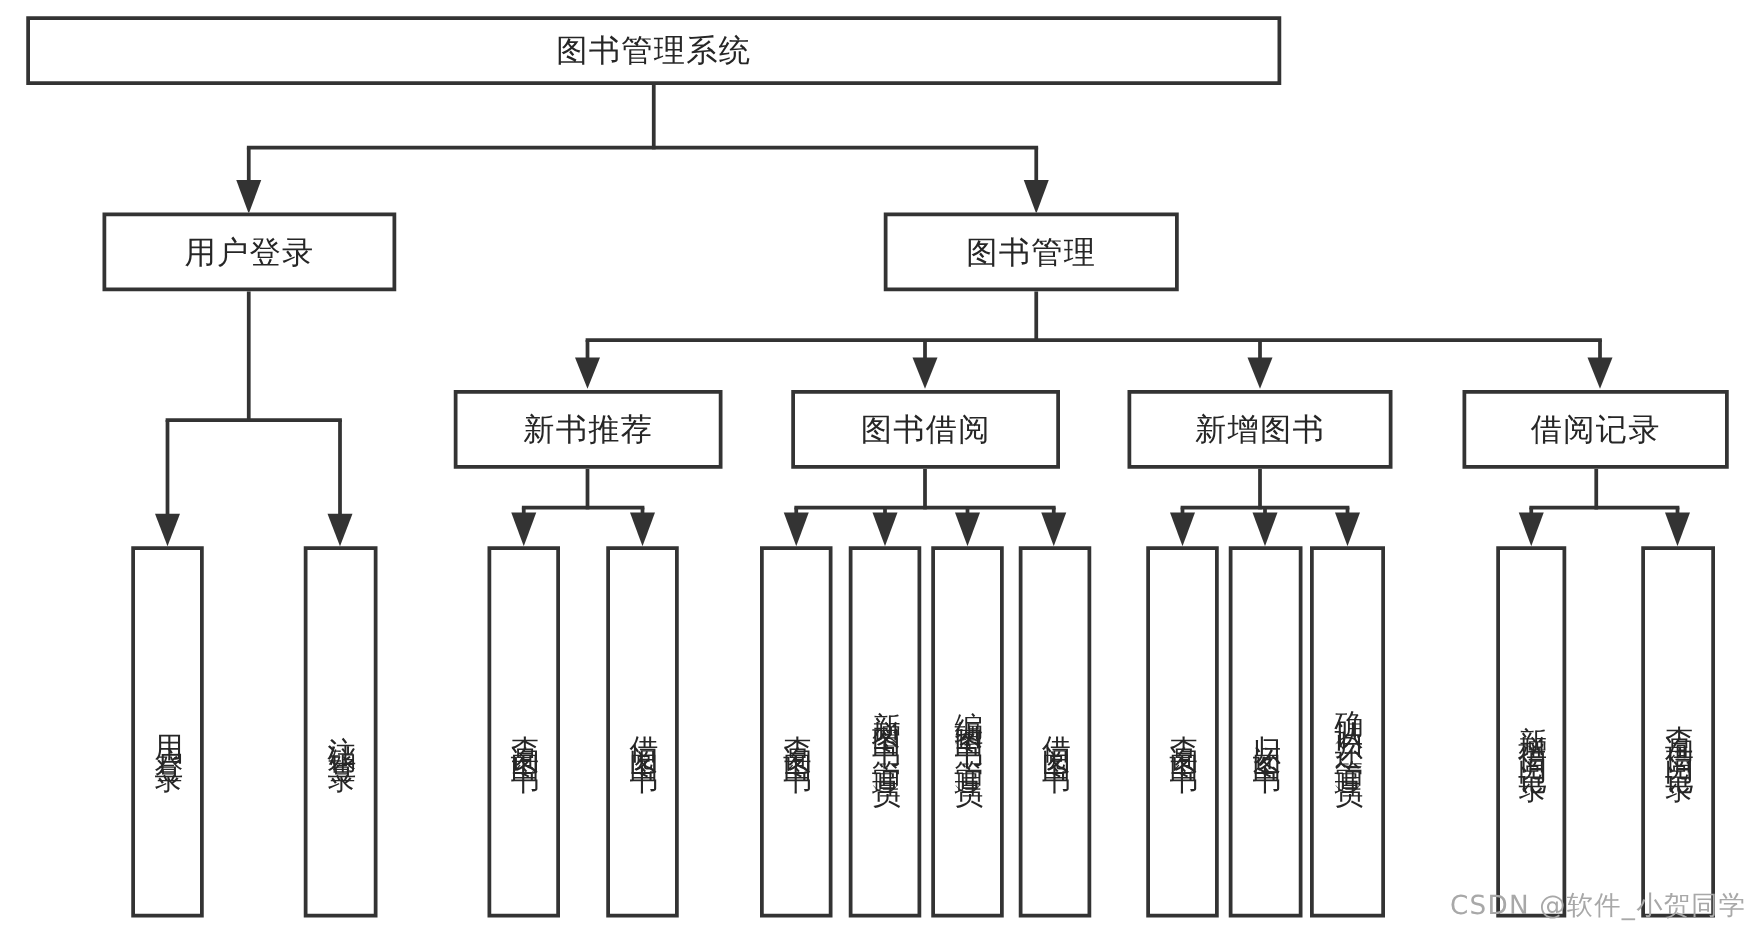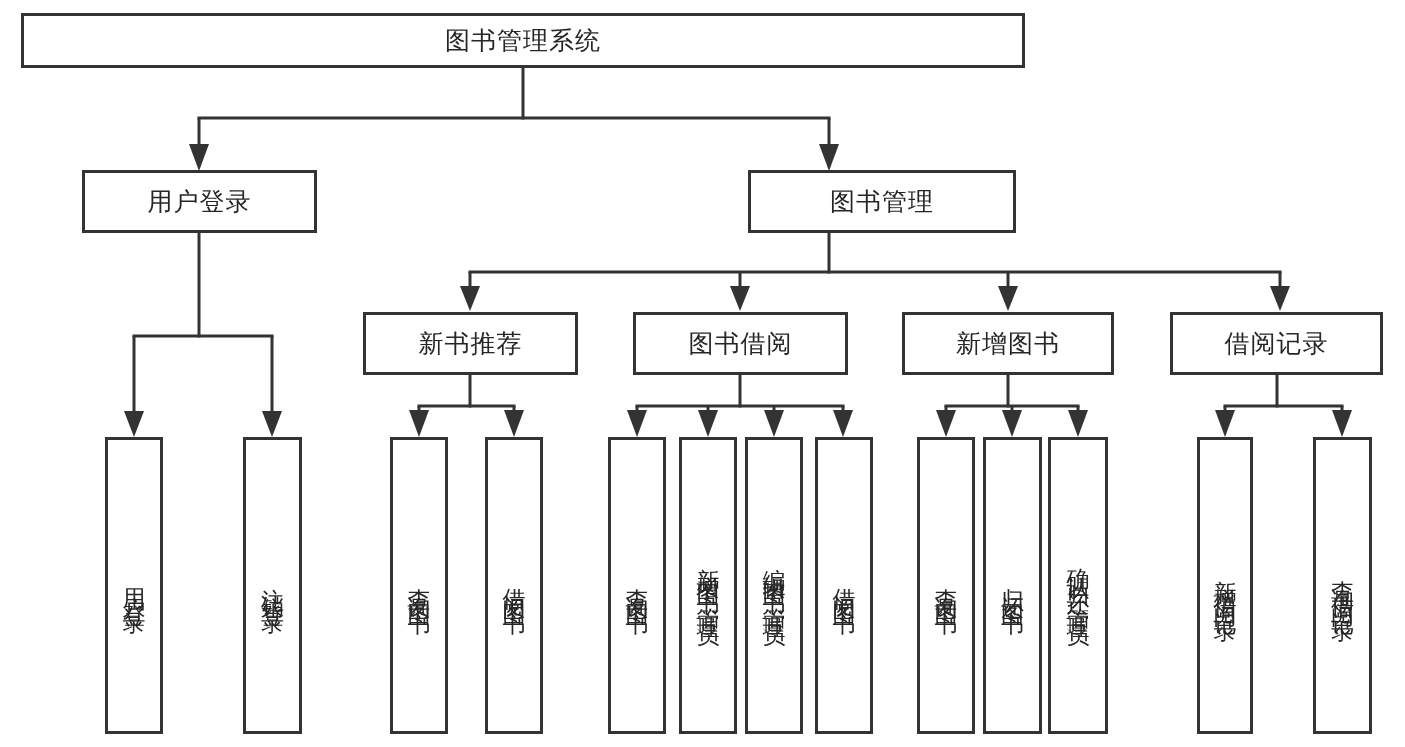--- a/index.html
+++ b/index.html
@@ -117,21 +117,21 @@
       <line x1="1225" y1="406" x2="1225" y2="413"></line>
       <line x1="1342" y1="406" x2="1342" y2="413"></line>
       <polygon points="1225,437 1215,410 1235,410"></polygon>
       <polygon points="1342,437 1332,410 1352,410"></polygon>
     </g>
   </svg>
 
   <div class="node" style="left:21px;top:13px;width:1004px;height:55px">图书管理系统</div>
 
   <div class="node" style="left:82px;top:170px;width:235px;height:63px">用户登录</div>
-  <div class="node" style="left:748px;top:170px;width:268px;height:63px">图书管理</div>
+  <div class="node" style="left:707px;top:170px;width:236px;height:63px">图书管理</div>
 
   <div class="node" style="left:633px;top:312px;width:215px;height:63px">图书借阅</div>
   <div class="node" style="left:363px;top:312px;width:215px;height:63px">新书推荐</div>
   <div class="node" style="left:902px;top:312px;width:212px;height:63px">新增图书</div>
   <div class="node" style="left:1170px;top:312px;width:213px;height:63px">借阅记录</div>
 
   <div class="node vert" style="left:105px;top:437px;width:58px;height:297px">用户登录</div>
   <div class="node vert" style="left:243px;top:437px;width:59px;height:297px">注销登录</div>
 
   <div class="node vert" style="left:390px;top:437px;width:58px;height:297px">查询图书</div>
@@ -142,14 +142,15 @@
   <div class="node vert" style="left:745px;top:437px;width:58px;height:297px">编辑图书（管理员）</div>
   <div class="node vert" style="left:815px;top:437px;width:58px;height:297px">借阅图书</div>
 
   <div class="node vert" style="left:917px;top:437px;width:58px;height:297px">查询图书</div>
   <div class="node vert" style="left:983px;top:437px;width:59px;height:297px">归还图书</div>
   <div class="node vert" style="left:1048px;top:437px;width:60px;height:297px">确认归还（管理员）</div>
 
   <div class="node vert" style="left:1197px;top:437px;width:56px;height:297px">新增借阅记录</div>
   <div class="node vert" style="left:1313px;top:437px;width:59px;height:297px">查询借阅记录</div>
 
+  <div class="watermark">CSDN @软件_小贺同学</div>
 
 </div>
 
 </body></html>

